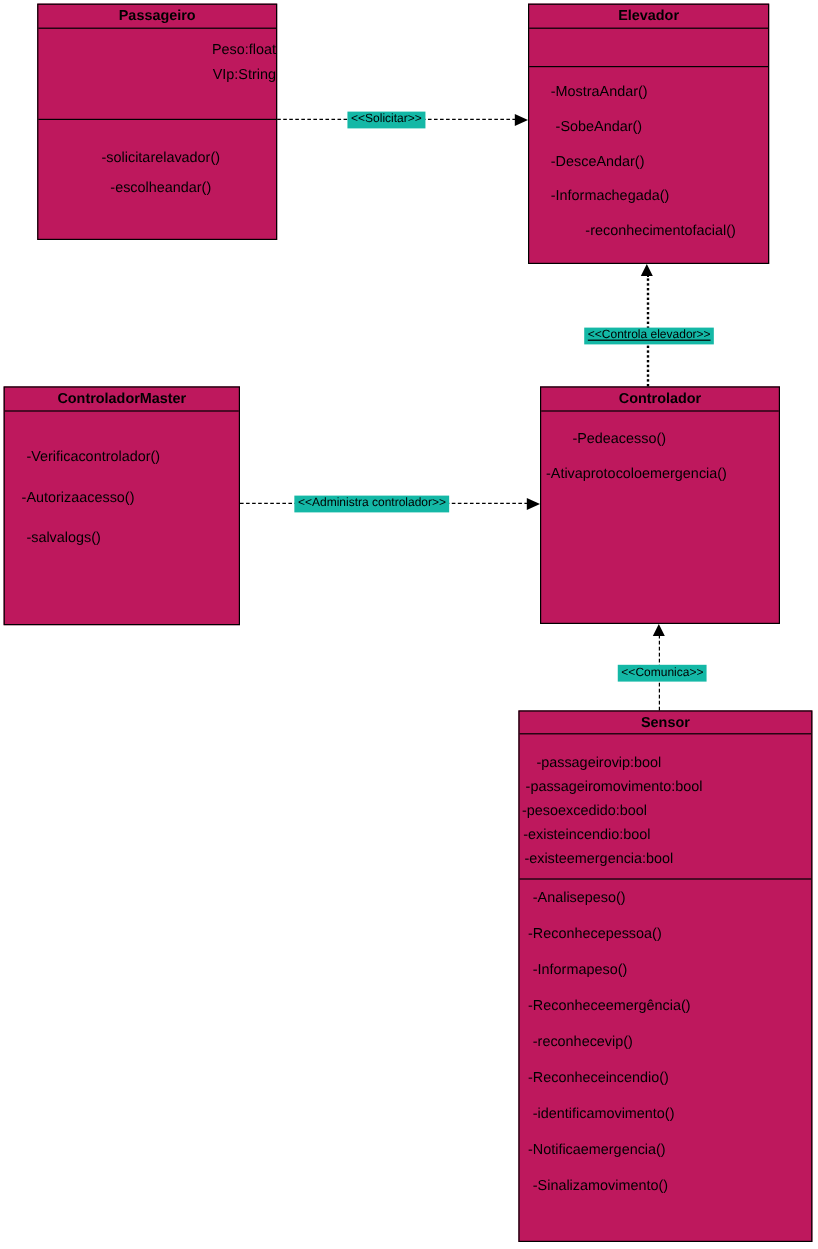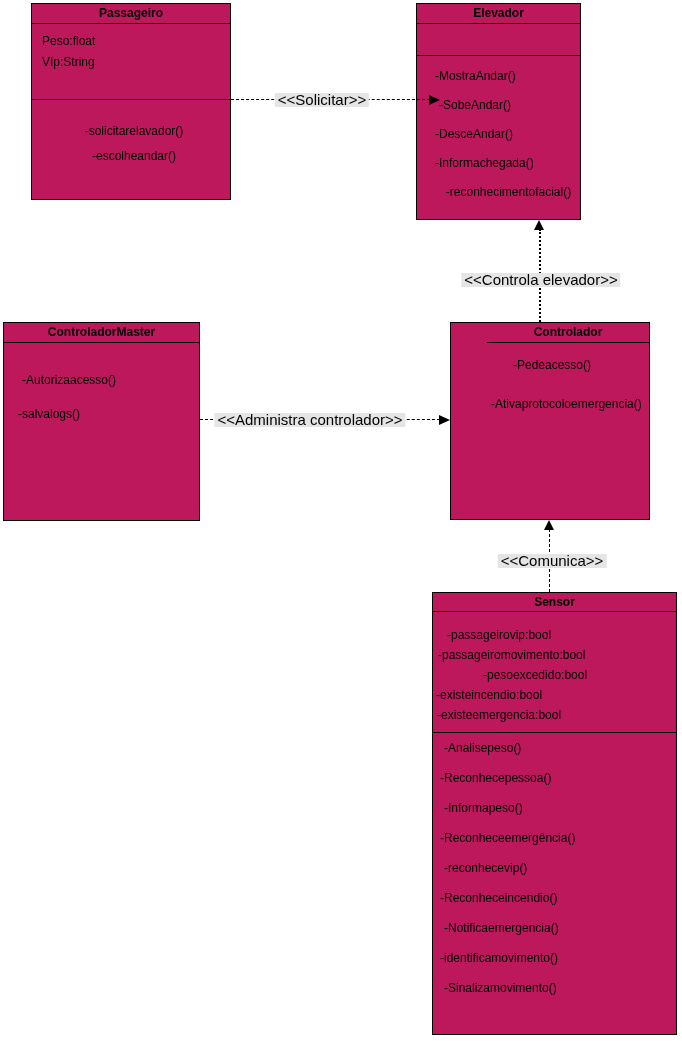--- a/index.html
+++ b/index.html
@@ -16,53 +16,53 @@
     font-weight:bold;font-size:12px;text-align:center;line-height:19px;
     height:20px;border-bottom:1px solid #000000;box-sizing:border-box;
     white-space:nowrap;overflow:hidden;
   }
   .comp{box-sizing:border-box;}
   .comp .line{font-size:12px;white-space:nowrap;}
 
   
   #box-passageiro{left:31px;top:3px;width:200px;height:197px;}
   #box-passageiro .attrs{height:76px;border-bottom:1px solid #000000;padding:7px 0 0 10px;}
-  #box-passageiro .attrs .line{line-height:21px;}
+  #box-passageiro .attrs .line{line-height:21px;text-align:right;}
   #box-passageiro .methods{padding:19px 0 0 6px;text-align:center;}
   #box-passageiro .methods .line{line-height:25px;}
 
   
-  #box-elevador{left:416px;top:3px;width:165px;height:217px;}
+  #box-elevador{left:440px;top:3px;width:201px;height:217px;}
   #box-elevador .attrs{height:32px;border-bottom:1px solid #000000;}
   #box-elevador .methods{padding:6px 0 0 18px;}
   #box-elevador .methods .line{line-height:29px;}
   #box-elevador .methods .line:nth-child(2){padding-left:4px;}
   #box-elevador .methods .line:nth-child(5){padding-left:2px;text-align:center;}
 
   
   #box-cmaster{left:3px;top:322px;width:197px;height:199px;}
   #box-cmaster .methods{padding:20px 0 0 18px;}
   #box-cmaster .methods .line{line-height:34px;}
   #box-cmaster .methods .line:nth-child(2){padding-left:-4px;margin-left:-4px;}
 
   
-  #box-controlador{left:450px;top:322px;width:200px;height:198px;padding-left:36px;}
+  #box-controlador{left:450px;top:322px;width:200px;height:198px;}
   #box-controlador .methods{padding:8px 0 0 0;}
   #box-controlador .methods .line{line-height:29px;}
   #box-controlador .methods .line:nth-child(1){padding-left:26px;}
-  #box-controlador .methods .line:nth-child(2){padding-left:4px;margin-top:10px;}
+  #box-controlador .methods .line:nth-child(2){padding-left:4px;}
 
   
   #box-sensor{left:432px;top:592px;width:245px;height:443px;}
   #box-sensor .title{height:19px;line-height:18px;}
   #box-sensor .attrs{height:121px;border-bottom:1px solid #000000;padding:13px 0 0 0;}
   #box-sensor .attrs .line{line-height:20px;}
   #box-sensor .attrs .line:nth-child(1){padding-left:14px;}
   #box-sensor .attrs .line:nth-child(2){padding-left:5px;}
-  #box-sensor .attrs .line:nth-child(3){padding-left:2px;margin-left:48px;}
+  #box-sensor .attrs .line:nth-child(3){padding-left:2px;}
   #box-sensor .attrs .line:nth-child(4){padding-left:3px;}
   #box-sensor .attrs .line:nth-child(5){padding-left:4px;}
   #box-sensor .methods{padding:0;}
   #box-sensor .methods .line{line-height:30px;}
   #box-sensor .methods .line:nth-child(odd){padding-left:11px;}
   #box-sensor .methods .line:nth-child(even){padding-left:7px;}
 
   
   .edge-h{position:absolute;height:0;border-top:1px dashed #000000;}
   .edge-v-dashed{position:absolute;width:0;border-left:1px dashed #000000;}
@@ -71,30 +71,30 @@
     position:absolute;width:0;height:0;
     border-top:5px solid transparent;border-bottom:5px solid transparent;
     border-left:11px solid #000000;
   }
   .arrow-up{
     position:absolute;width:0;height:0;
     border-left:5px solid transparent;border-right:5px solid transparent;
     border-bottom:10px solid #000000;
   }
   .edge-label{
-    position:absolute;background:#e5e5e5;font-size:15px;line-height:14px;
+    position:absolute;background:#14b8a6;font-size:10px;line-height:14px;
     padding:0 3px;white-space:nowrap;transform:translate(-50%,-50%);
   }
   #edge-solicitar-line{left:231px;top:99px;width:199px;}
   #edge-solicitar-arrow{left:429px;top:95px;}
   #edge-solicitar-label{left:322px;top:100px;}
 
   #edge-controla-line{left:539px;top:229px;height:93px;}
   #edge-controla-arrow{left:534px;top:220px;}
-  #edge-controla-label{left:541px;top:280px;}
+  #edge-controla-label{left:541px;top:280px;text-decoration:underline;}
 
   #edge-administra-line{left:200px;top:419px;width:240px;}
   #edge-administra-arrow{left:439px;top:415px;}
   #edge-administra-label{left:310px;top:420px;}
 
   #edge-comunica-line{left:549px;top:529px;height:63px;}
   #edge-comunica-arrow{left:544px;top:520px;}
   #edge-comunica-label{left:552px;top:561px;}
 </style>
 </head>
@@ -122,20 +122,21 @@
       <div class="line">-SobeAndar()</div>
       <div class="line">-DesceAndar()</div>
       <div class="line">-Informachegada()</div>
       <div class="line">-reconhecimentofacial()</div>
     </div>
   </div>
 
   <div class="uml" id="box-cmaster">
     <div class="title">ControladorMaster</div>
     <div class="comp methods">
+      <div class="line">-Verificacontrolador()</div>
       <div class="line">-Autorizaacesso()</div>
       <div class="line">-salvalogs()</div>
     </div>
   </div>
 
   <div class="uml" id="box-controlador">
     <div class="title">Controlador</div>
     <div class="comp methods">
       <div class="line">-Pedeacesso()</div>
       <div class="line">-Ativaprotocoloemergencia()</div>
@@ -151,22 +152,22 @@
       <div class="line">-existeincendio:bool</div>
       <div class="line">-existeemergencia:bool</div>
     </div>
     <div class="comp methods">
       <div class="line">-Analisepeso()</div>
       <div class="line">-Reconhecepessoa()</div>
       <div class="line">-Informapeso()</div>
       <div class="line">-Reconheceemergência()</div>
       <div class="line">-reconhecevip()</div>
       <div class="line">-Reconheceincendio()</div>
+      <div class="line">-identificamovimento()</div>
       <div class="line">-Notificaemergencia()</div>
-      <div class="line">-identificamovimento()</div>
       <div class="line">-Sinalizamovimento()</div>
     </div>
   </div>
 
   <div class="edge-h" id="edge-solicitar-line"></div>
   <div class="arrow-right" id="edge-solicitar-arrow"></div>
   <div class="edge-label" id="edge-solicitar-label">&lt;&lt;Solicitar&gt;&gt;</div>
 
   <div class="edge-v-dotted" id="edge-controla-line"></div>
   <div class="arrow-up" id="edge-controla-arrow"></div>

